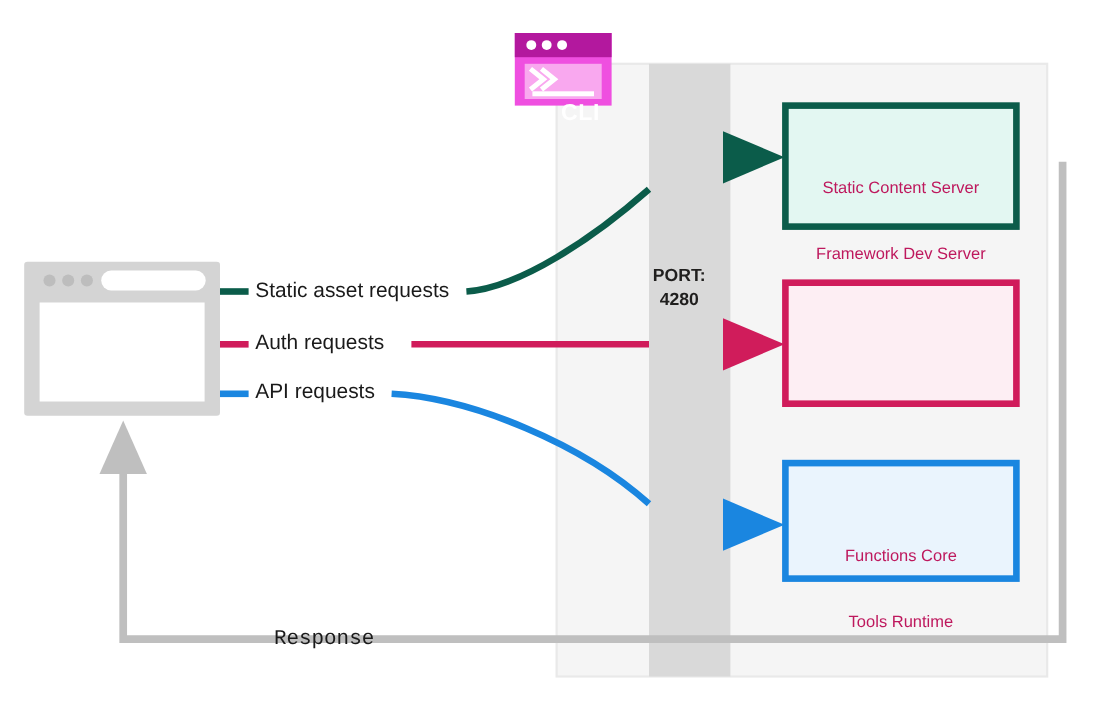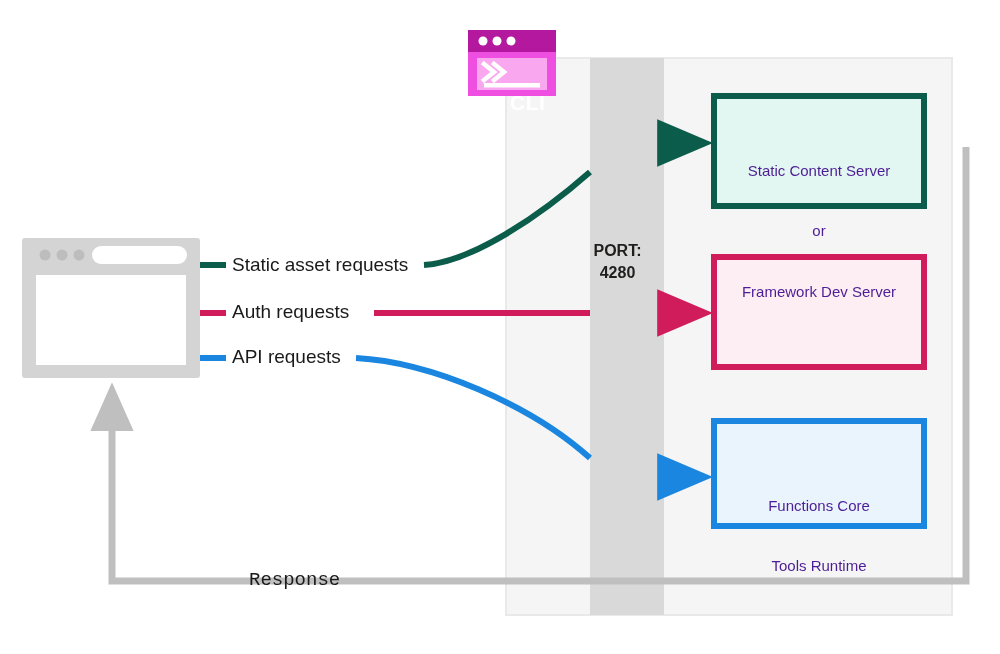--- a/index.html
+++ b/index.html
@@ -16,21 +16,21 @@
     position:absolute;
     color:#1a1a1a;
     font-size:19px;
     line-height:1.15;
     white-space:nowrap;
     user-select:none;
   }
   .boxtext{
     position:absolute;
     text-align:center;
-    color:#4c1d95;
+    color:#be185d;
     font-size:15px;
     line-height:1.35;
     white-space:pre;
     user-select:none;
   }
   #port-label{
     position:absolute;
     left:590px;top:240px;width:55px;
     text-align:center;
     font-weight:bold;
@@ -150,21 +150,20 @@
   <div class="lbl" style="left:232px;top:346px;text-align:center;">API requests</div>
   <div class="lbl" style="left:249px;top:570px;font-family:Liberation Mono, monospace;">Response</div>
 
   <div id="port-label">
     <div>PORT:</div>
     <div>4280</div>
   </div>
 
   <div class="boxtext" style="left:714px;top:120px;width:210px;">
     <div>Static Content Server</div>
-    <div>or</div>
     <div>Framework Dev Server</div>
   </div>
 
 
   <div class="boxtext" style="left:714px;top:455px;width:210px;">
     <div>Functions Core</div>
     <div>Tools Runtime</div>
   </div>
 
   <div id="cli-text" style="left:510px;top:60px;margin-top:31px;">CLI</div>

